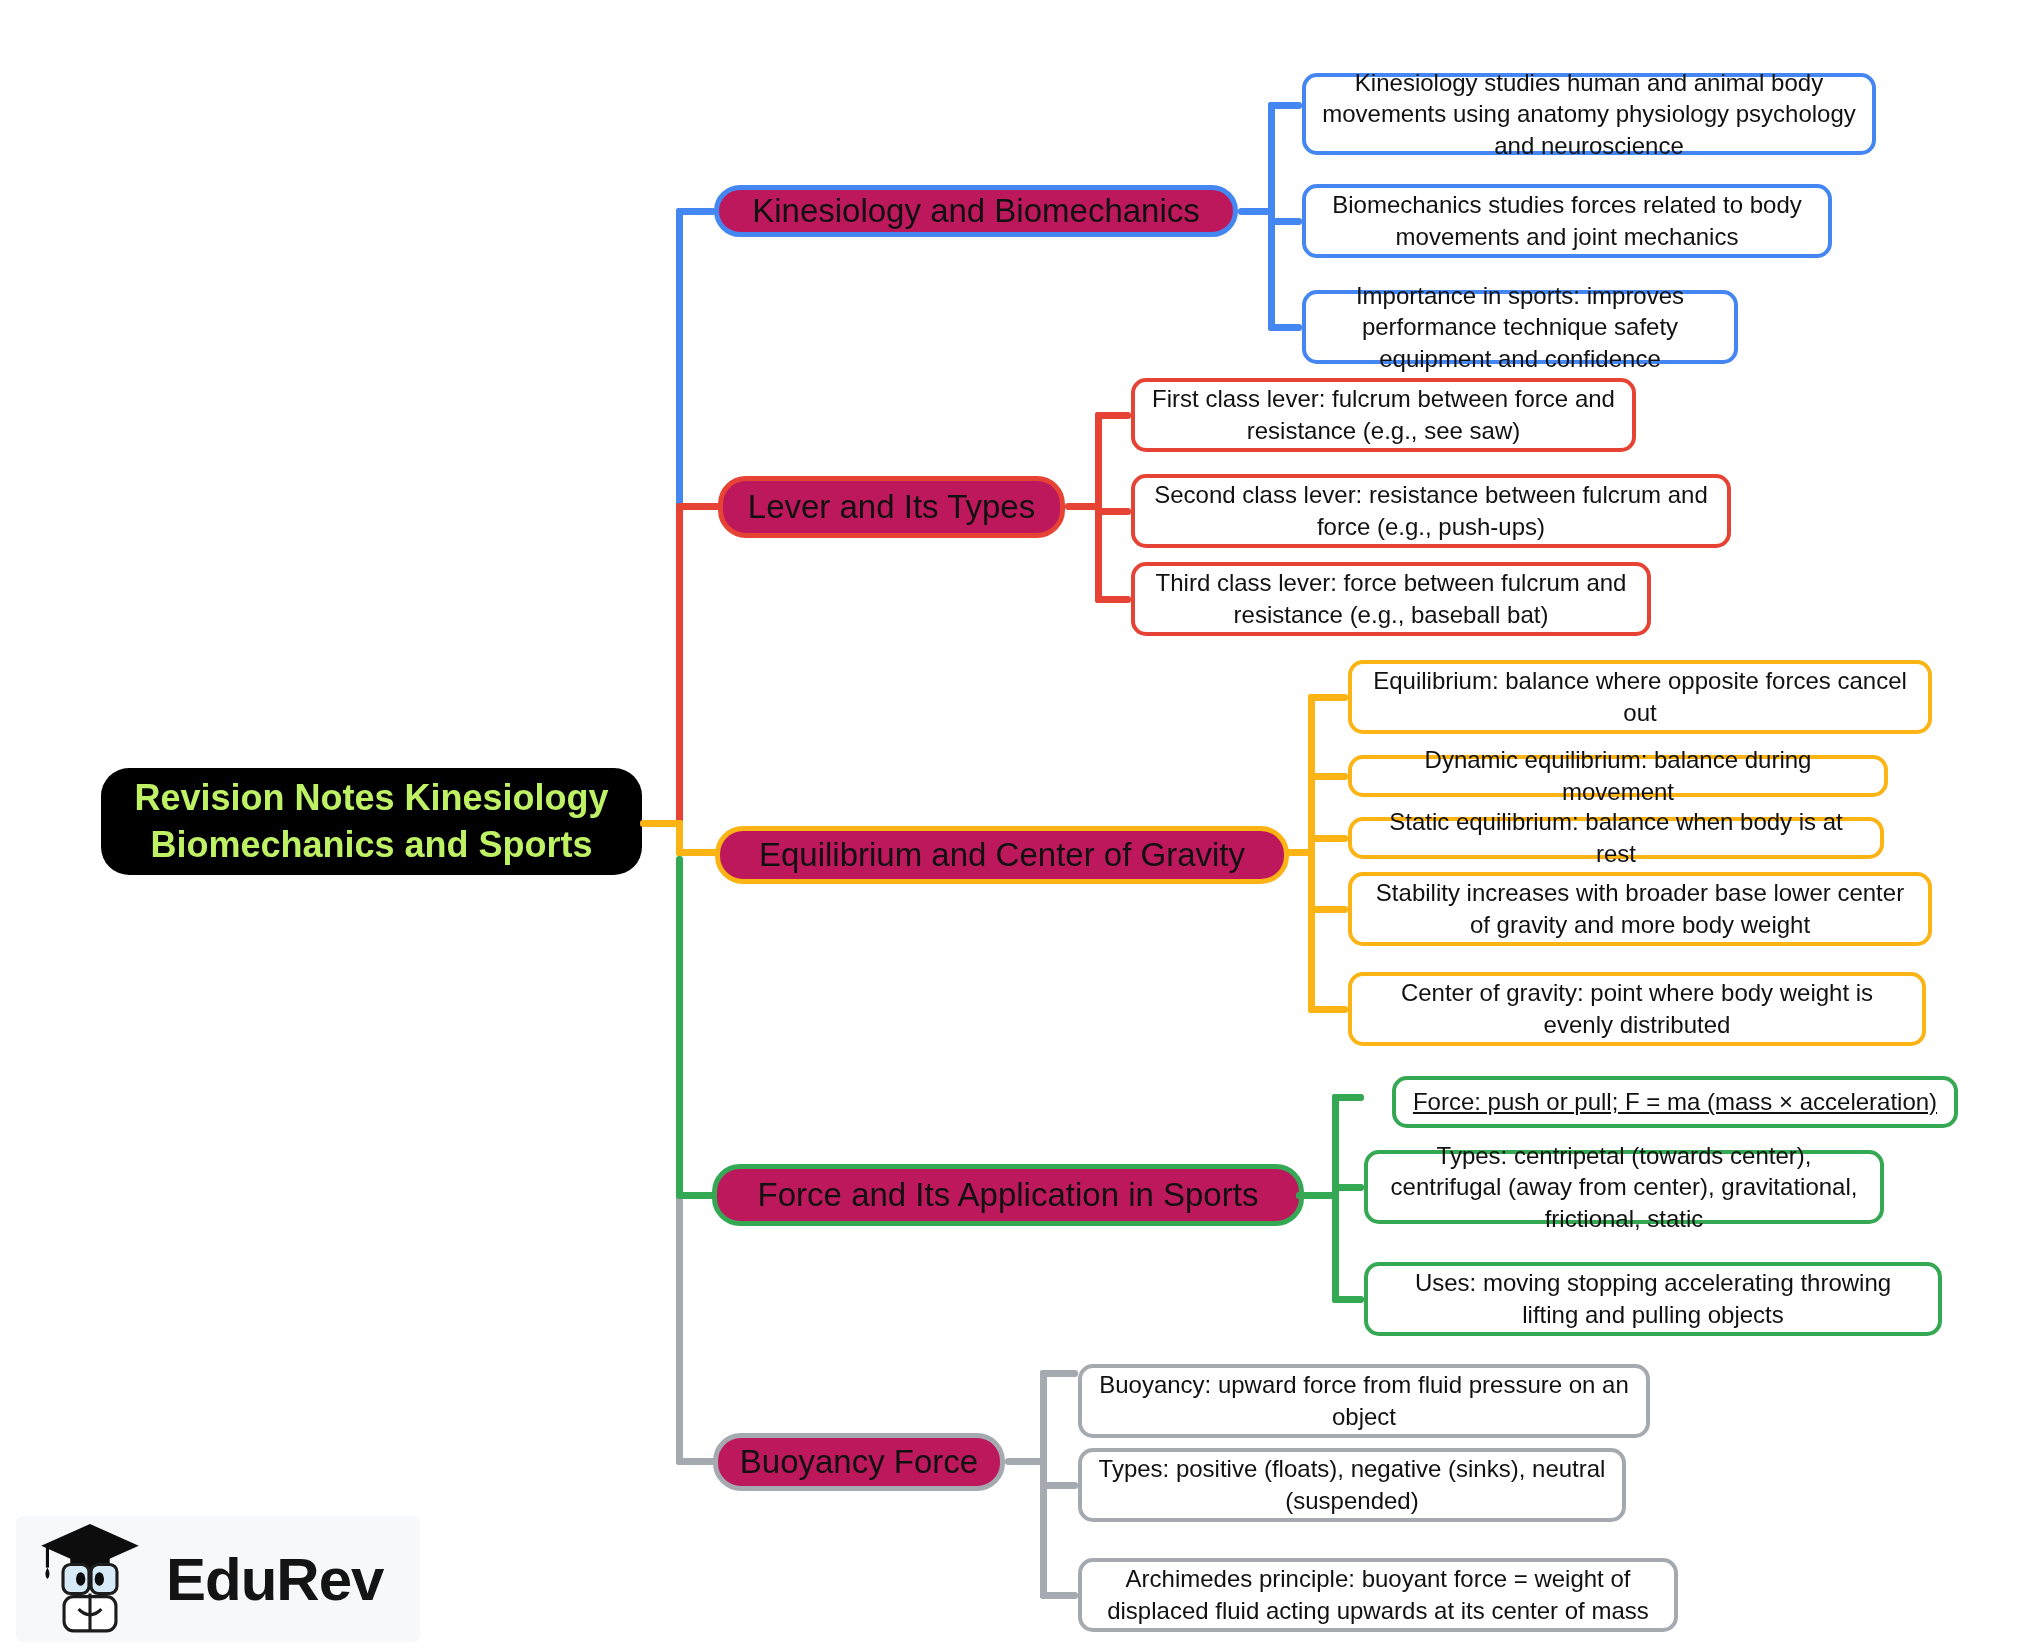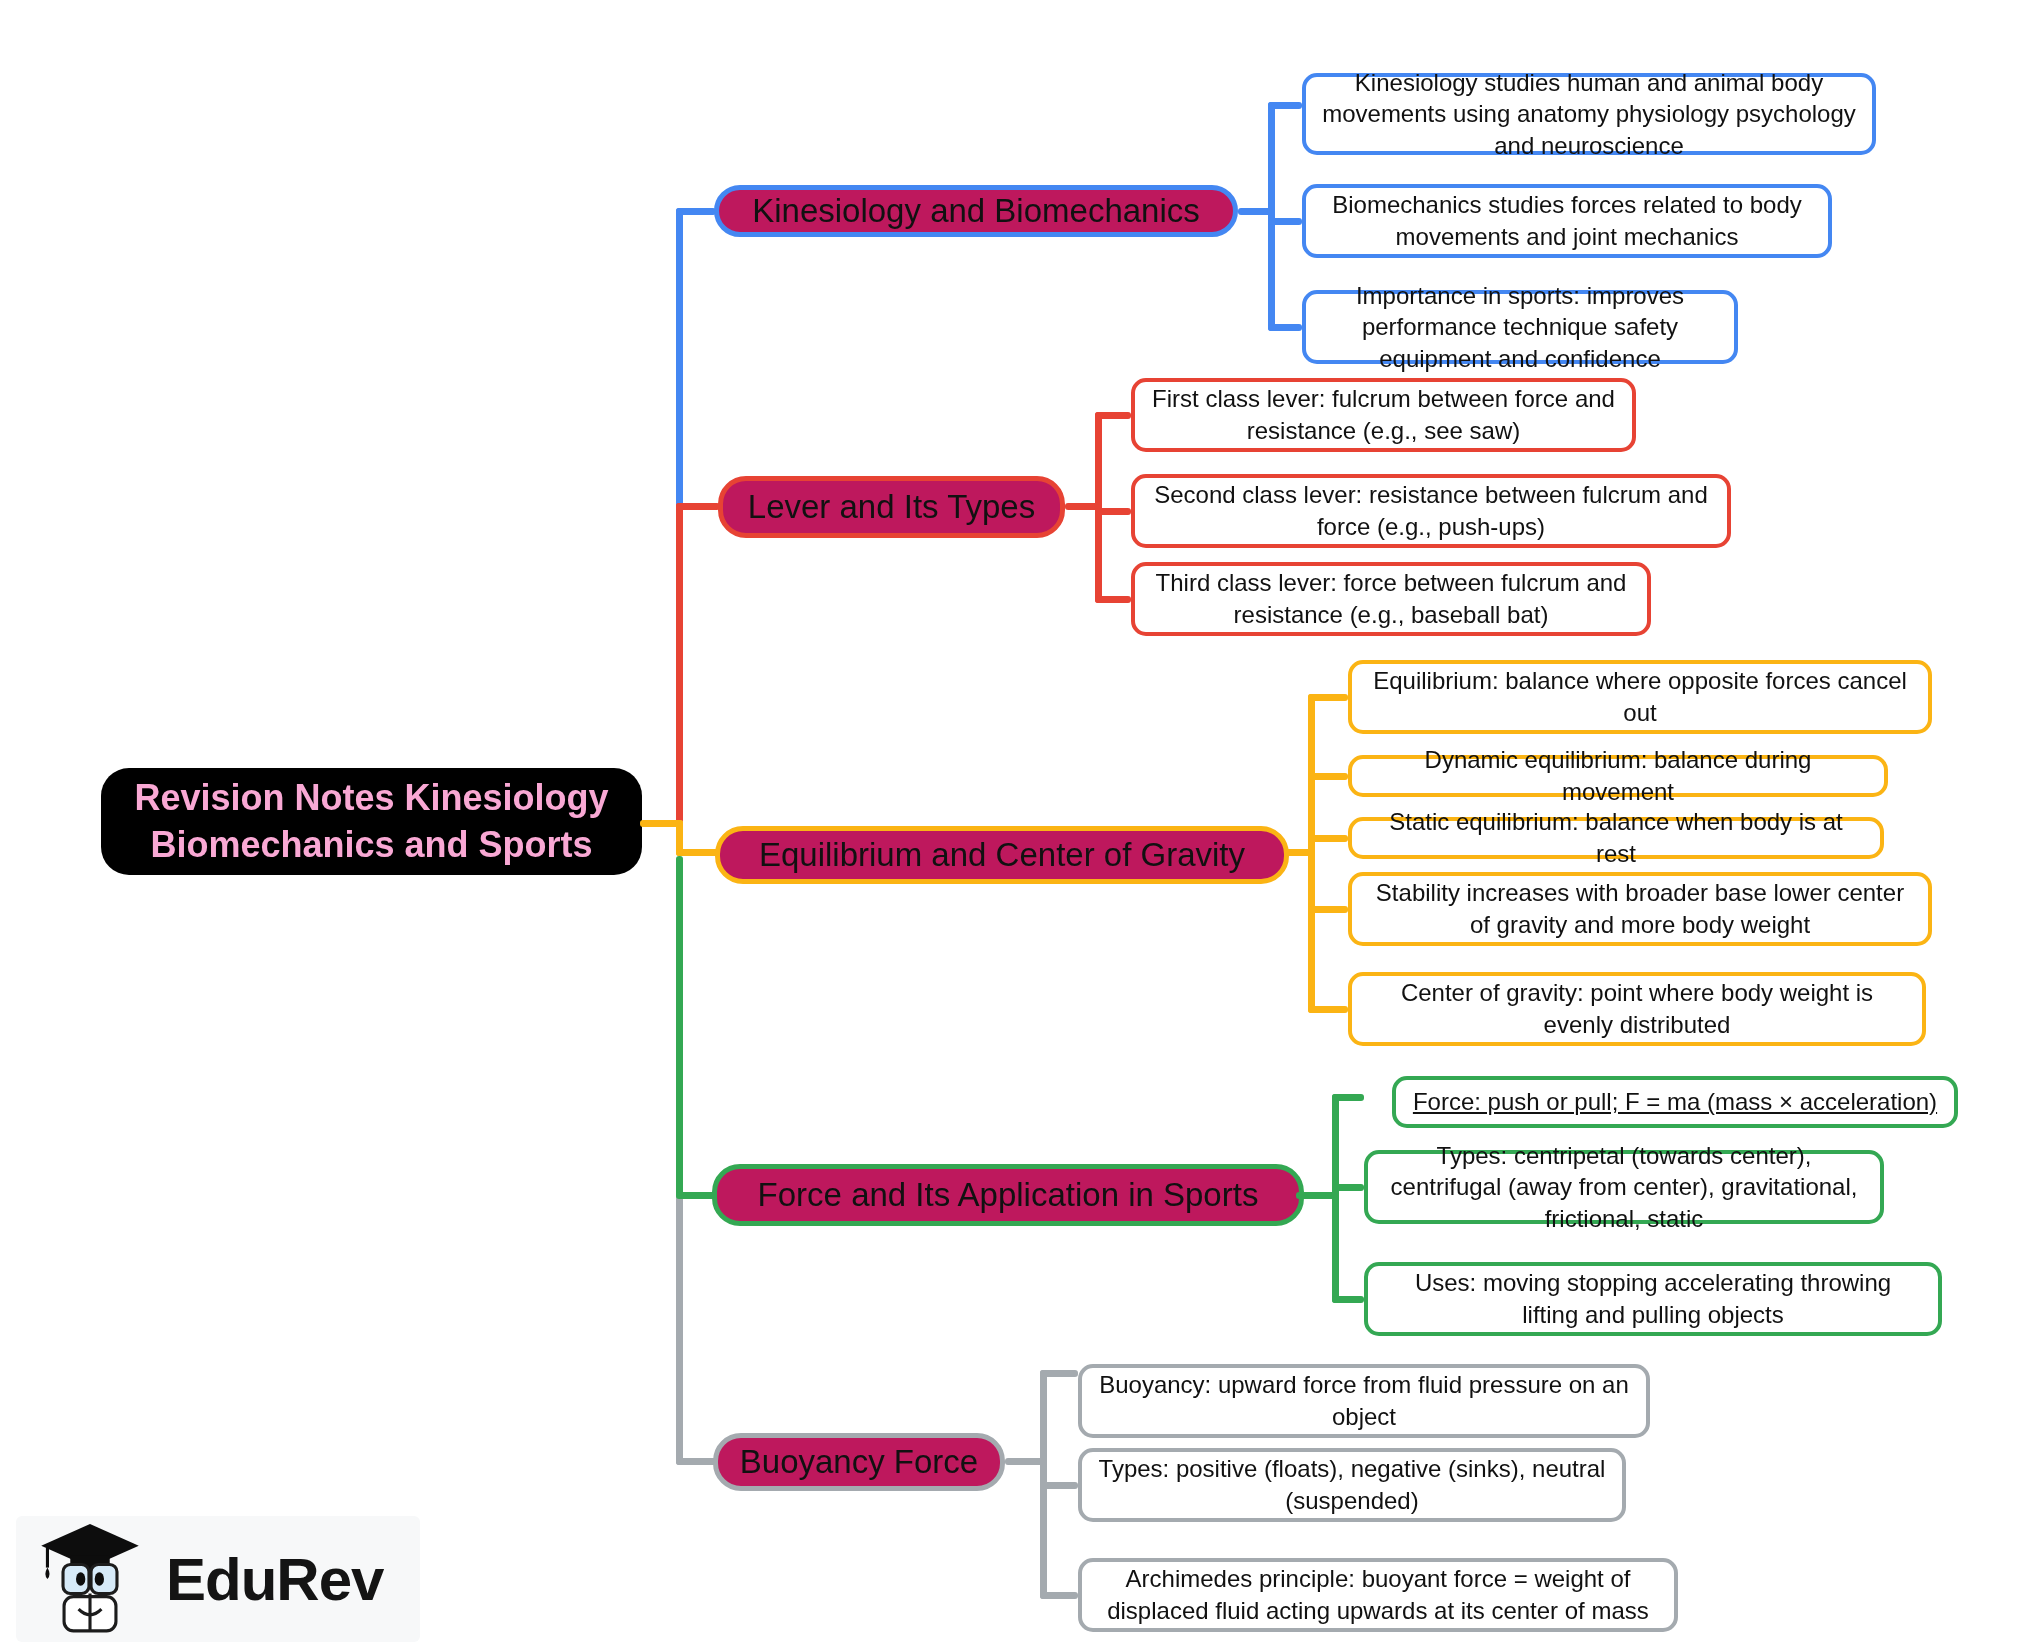--- a/index.html
+++ b/index.html
@@ -23,21 +23,21 @@
     font-size:33px;line-height:1.1;padding:4px 10px;white-space:nowrap;
   }
   .child-box{
     position:absolute;box-sizing:border-box;background:#fff;
     border:4px solid var(--c);border-radius:15px;
     display:flex;align-items:center;justify-content:center;text-align:center;
     font-size:24px;line-height:1.32;padding:4px 16px;
   }
   .root-node{
     position:absolute;left:101px;top:768px;width:541px;height:107px;
-    box-sizing:border-box;background:#000;color:#f9a8d4;border-radius:28px;
+    box-sizing:border-box;background:#000;color:#bef264;border-radius:28px;
     display:flex;align-items:center;justify-content:center;text-align:center;
     font-size:36px;font-weight:bold;line-height:1.3;padding:0 20px;
   }
   .logo-wrap{
     position:absolute;left:16px;top:1516px;width:404px;height:126px;
     background:#f7f8f9;border-radius:6px;
     display:flex;align-items:center;gap:24px;padding-left:22px;box-sizing:border-box;
   }
   .logo-text{font-size:60px;font-weight:bold;color:#141414;letter-spacing:-1px;}
 </style>

